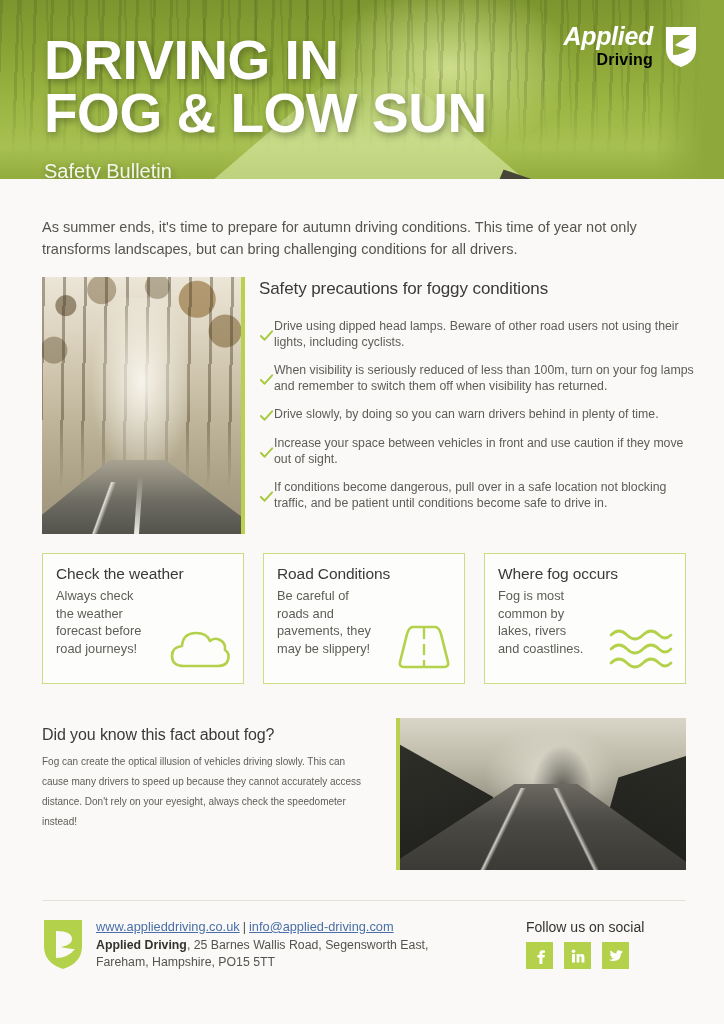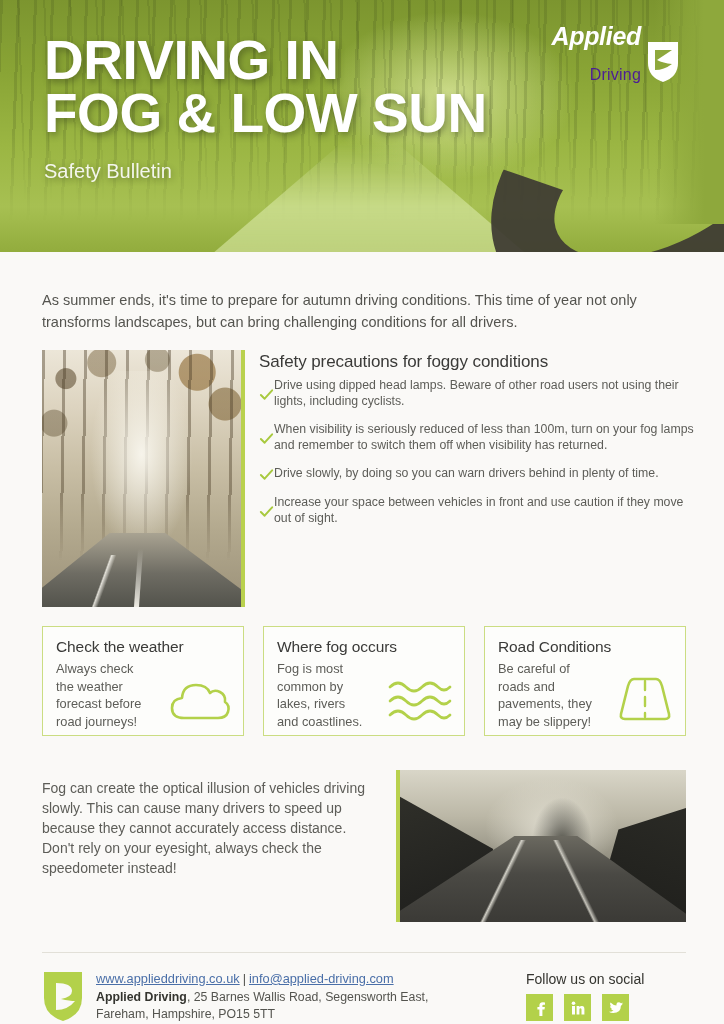--- a/index.html
+++ b/index.html
@@ -12,21 +12,21 @@
     overflow: hidden;
     position: relative;
   }
 
   .page { width: 724px; height: 1024px; position: relative; }
 
   
   .hero {
     position: relative;
     width: 724px;
-    height: 252px;
+    height: 179px;
     overflow: hidden;
     background: #8ea83c;
   }
   .hero-photo {
     position: absolute;
     inset: 0;
     background:
       radial-gradient(ellipse 180px 120px at 62% 38%, rgba(226,238,170,.75), rgba(226,238,170,0) 70%),
       linear-gradient(180deg, #7d9433 0%, #8aa33a 28%, #9cb548 58%, #a8bf57 82%, #93ab42 100%);
     filter: saturate(1.05);
@@ -93,34 +93,34 @@
   .hero-sub {
     margin-top: 20px;
     color: #f4f6ec;
     font-size: 20px;
     font-weight: normal;
     text-shadow: 1px 2px 6px rgba(40,50,18,.45);
   }
 
   .logo {
     position: absolute;
-    right: 44px; top: 22px;
+    right: 26px; top: 22px;
     z-index: 6;
     display: flex;
-    align-items: flex-end;
-    gap: 5px;
+    align-items: center;
+    gap: 11px;
   }
   .logo-words { text-align: right; padding-top: 2px; }
   .logo-applied {
     color: #fff; font-size: 25px; font-weight: bold;
     font-style: italic; line-height: 25px; letter-spacing: -0.3px;
   }
   .logo-driving {
-    color: #4c1d95; font-size: 16px; font-weight: normal;
-    line-height: 17px; letter-spacing: .2px; margin-top: 17px;
+    color: #000000; font-size: 16px; font-weight: bold;
+    line-height: 17px; letter-spacing: .2px; margin-top: 2px;
   }
   .logo-mark { width: 34px; height: 44px; margin-top: 1px; }
 
   
   .intro { padding: 24px 38px 0 42px; }
   .intro-head {
     font-size: 19px;
     color: #3a3a38;
     font-weight: normal;
     letter-spacing: -.1px;
@@ -189,21 +189,21 @@
   .photo-left .edge {
     position: absolute; bottom: 0; left: 16%;
     width: 60px; height: 52px;
     background: linear-gradient(110deg, transparent 46%, rgba(246,244,236,.85) 48%, transparent 54%);
   }
 
   .precaution-text { flex: 1; padding-top: 2px; }
   .precaution-head {
     font-size: 17px;
     color: #3a3a38;
-    margin-bottom: 6px;
+    margin-bottom: 20px;
     letter-spacing: -.1px;
   }
   .tick-row {
     display: flex;
     align-items: center;
     margin-bottom: 13px;
   }
   .tick {
     flex: none;
     width: 15px; height: 15px;
@@ -218,21 +218,21 @@
   
   .cards {
     display: flex;
     gap: 19px;
     padding: 19px 38px 0 42px;
   }
   .card {
     flex: 1;
     border: 1px solid #cbdd82;
     background: #fdfdfb;
-    height: 110px;
+    height: 131px;
     padding: 11px 13px 0 13px;
     position: relative;
     overflow: hidden;
   }
   .card-title {
     font-size: 15.5px;
     color: #3a3a38;
     margin-bottom: 4px;
     letter-spacing: -.1px;
   }
@@ -257,21 +257,21 @@
     align-items: flex-start;
   }
   .fact-text { flex: 1; padding-top: 8px; }
   .fact-head {
     font-size: 16px;
     color: #3a3a38;
     margin-bottom: 8px;
     letter-spacing: -.1px;
   }
   .fact-body {
-    font-size: 14px;
+    font-size: 10px;
     line-height: 20px;
     color: #5d5d58;
   }
   .photo-right {
     width: 290px; height: 152px;
     flex: none;
     position: relative;
     overflow: hidden;
     border-left: 4px solid #b9d14e;
   }
@@ -431,65 +431,72 @@
         <p>Drive slowly, by doing so you can warn drivers behind in plenty of time.</p>
       </div>
 
       <div class="tick-row">
         <svg class="tick" viewBox="0 0 16 16">
             <path d="M2 8.5 L6 12.5 L14 3.5" stroke="#a8c93e" stroke-width="2.1" fill="none" stroke-linecap="round" stroke-linejoin="round"></path>
           </svg>
         <p>Increase your space between vehicles in front and use caution if they move out of sight.</p>
       </div>
 
+      <div class="tick-row">
+        <svg class="tick" viewBox="0 0 16 16">
+            <path d="M2 8.5 L6 12.5 L14 3.5" stroke="#a8c93e" stroke-width="2.1" fill="none" stroke-linecap="round" stroke-linejoin="round"></path>
+          </svg>
+        <p>If conditions become dangerous, pull over in a safe location not blocking traffic, and be patient until conditions become safe to drive in.</p>
+      </div>
 
     </div>
   </div>
 
   <div class="cards">
 
     <div class="card">
       <div class="card-title">Check the weather</div>
       <div class="card-body">Always check
 the weather
 forecast before
 road journeys!</div>
       <svg class="card-icon" width="64" height="46" viewBox="0 0 64 46">
         <path d="M16 42 Q4 42 4 32 Q4 23 14 22 Q15 9 28 9 Q39 9 42 17 Q46 13 52 16 Q58 19 57 26 Q62 29 60 36 Q58 42 50 42 Z" fill="none" stroke="#b3d14a" stroke-width="2.6" stroke-linejoin="round"></path>
+      </svg>
+    </div>
+
+    <div class="card">
+      <div class="card-title">Road Conditions</div>
+      <div class="card-body">Be careful of
+roads and
+pavements, they
+may be slippery!</div>
+      <svg class="card-icon" width="58" height="46" viewBox="0 0 58 46">
+        <path d="M18 3 L40 3 Q44 3 46 10 L53 38 Q54 43 49 43 L9 43 Q4 43 5 38 L12 10 Q14 3 18 3 Z" fill="none" stroke="#b3d14a" stroke-width="2.6" stroke-linejoin="round"></path>
+        <path d="M29 5 L29 41" stroke="#b3d14a" stroke-width="2.4" stroke-dasharray="9 7" stroke-linecap="round"></path>
       </svg>
     </div>
 
     <div class="card">
       <div class="card-title">Where fog occurs</div>
       <div class="card-body">Fog is most
 common by
 lakes, rivers
 and coastlines.</div>
       <svg class="card-icon" width="66" height="44" viewBox="0 0 66 44">
         <path d="M3 9 Q11 1 19 9 Q27 17 35 9 Q43 1 51 9 Q57 15 63 9" fill="none" stroke="#b3d14a" stroke-width="2.6" stroke-linecap="round"></path>
         <path d="M3 23 Q11 15 19 23 Q27 31 35 23 Q43 15 51 23 Q57 29 63 23" fill="none" stroke="#b3d14a" stroke-width="2.6" stroke-linecap="round"></path>
         <path d="M3 37 Q11 29 19 37 Q27 45 35 37 Q43 29 51 37 Q57 43 63 37" fill="none" stroke="#b3d14a" stroke-width="2.6" stroke-linecap="round"></path>
       </svg>
     </div>
-
-    <div class="card">
-      <div class="card-title">Road Conditions</div>
-      <div class="card-body">Be careful of
-roads and
-pavements, they
-may be slippery!</div>
-      <svg class="card-icon" width="58" height="46" viewBox="0 0 58 46">
-        <path d="M18 3 L40 3 Q44 3 46 10 L53 38 Q54 43 49 43 L9 43 Q4 43 5 38 L12 10 Q14 3 18 3 Z" fill="none" stroke="#b3d14a" stroke-width="2.6" stroke-linejoin="round"></path>
-        <path d="M29 5 L29 41" stroke="#b3d14a" stroke-width="2.4" stroke-dasharray="9 7" stroke-linecap="round"></path>
-      </svg>
-    </div>
   </div>
 
   <div class="fact">
     <div class="fact-text">
+      <div class="fact-head">Did you know this fact about fog?</div>
       <div class="fact-body">Fog can create the optical illusion of vehicles driving slowly. This can cause many drivers to speed up because they cannot accurately access distance. Don't rely on your eyesight, always check the speedometer instead!</div>
     </div>
     <div class="photo-right">
       <div class="sky"></div>
       <div class="fogcore"></div>
       <div class="hill-l"></div>
       <div class="hill-r"></div>
       <div class="tree-c"></div>
       <div class="tarmac"></div>
       <div class="line-l"></div>

